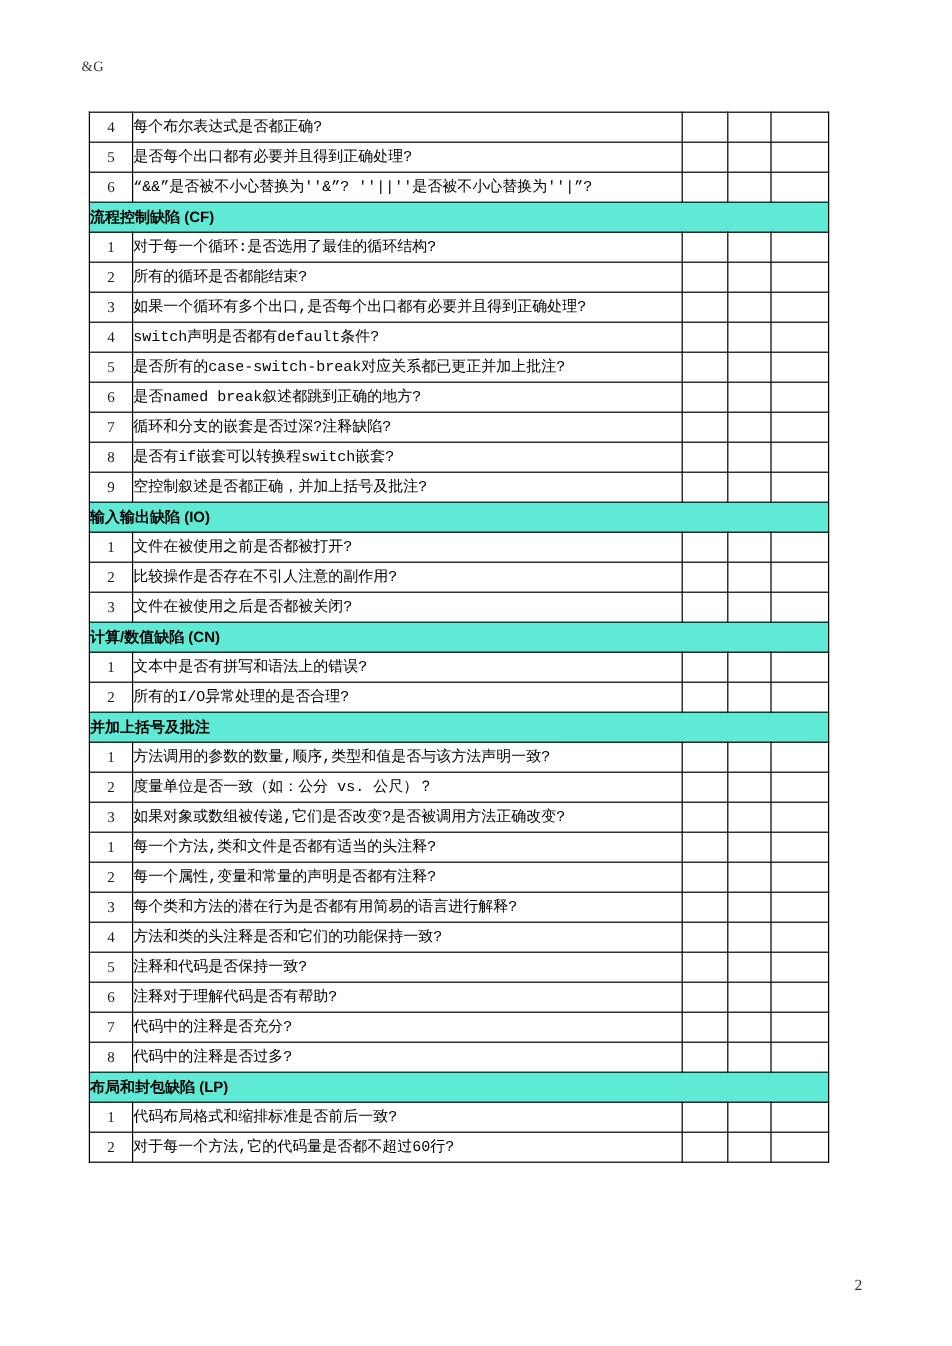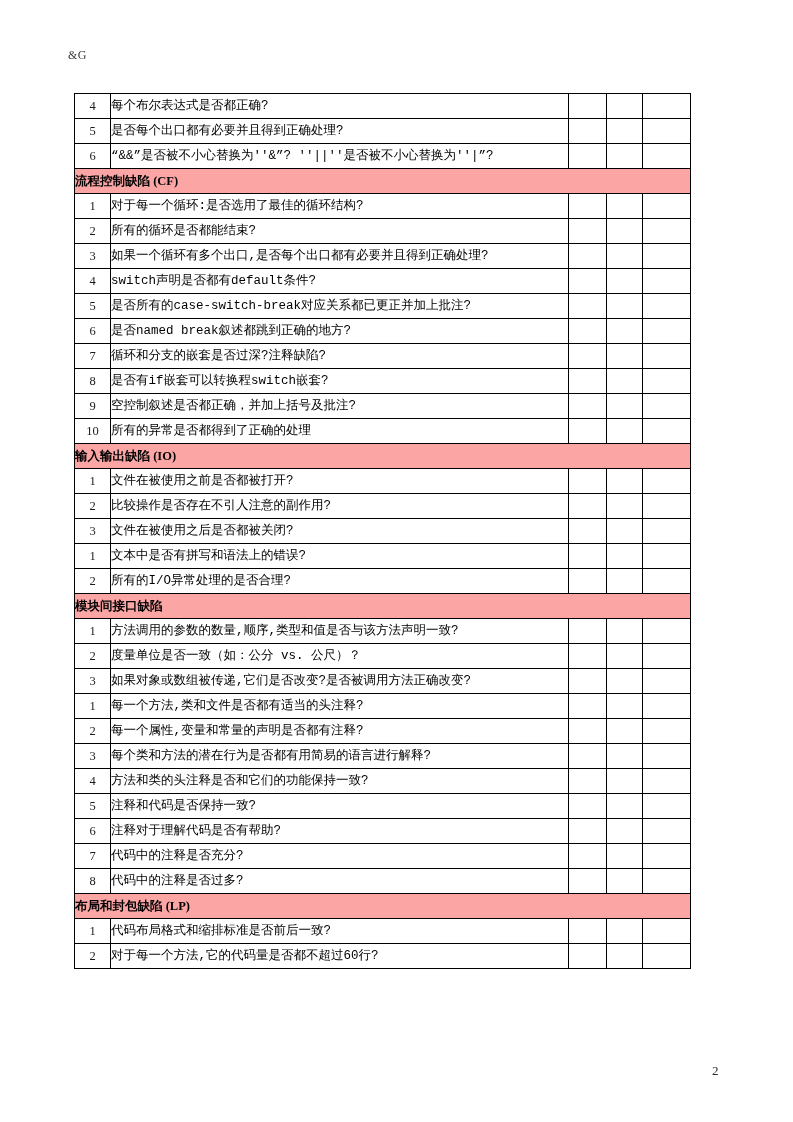--- a/index.html
+++ b/index.html
@@ -72,23 +72,23 @@
     white-space: nowrap;
     overflow: hidden;
     color: #000000;
   }
 
   td.chk-cell {
     background: #ffffff;
   }
 
   tr.section-row td {
-    background: #fca5a5;
+    background: #5eead4;
     font-weight: bold;
-    font-family: Liberation Serif, serif;
+    font-family: Liberation Sans, sans-serif;
     font-size: 12.5px;
     padding-left: 3px;
     border-left: 1px solid #ffff99;
     border-right: 1px solid #ffff99;
     border-top: 1px solid #000000;
     border-bottom: 1px solid #000000;
     height: 24px;
   }
 
   #page-number {
@@ -196,27 +196,20 @@
           <td class="chk-cell"></td>
           <td class="chk-cell"></td>
         </tr>
         <tr>
           <td class="num-cell">9</td>
           <td class="text-cell">空控制叙述是否都正确，并加上括号及批注?</td>
           <td class="chk-cell"></td>
           <td class="chk-cell"></td>
           <td class="chk-cell"></td>
         </tr>
-        <tr>
-          <td class="num-cell">10</td>
-          <td class="text-cell">所有的异常是否都得到了正确的处理</td>
-          <td class="chk-cell"></td>
-          <td class="chk-cell"></td>
-          <td class="chk-cell"></td>
-        </tr>
         <tr class="section-row">
           <td colspan="5">输入输出缺陷 (IO)</td>
         </tr>
         <tr>
           <td class="num-cell">1</td>
           <td class="text-cell">文件在被使用之前是否都被打开?</td>
           <td class="chk-cell"></td>
           <td class="chk-cell"></td>
           <td class="chk-cell"></td>
         </tr>
@@ -227,36 +220,39 @@
           <td class="chk-cell"></td>
           <td class="chk-cell"></td>
         </tr>
         <tr>
           <td class="num-cell">3</td>
           <td class="text-cell">文件在被使用之后是否都被关闭?</td>
           <td class="chk-cell"></td>
           <td class="chk-cell"></td>
           <td class="chk-cell"></td>
         </tr>
+        <tr class="section-row">
+          <td colspan="5">计算/数值缺陷 (CN)</td>
+        </tr>
         <tr>
           <td class="num-cell">1</td>
           <td class="text-cell">文本中是否有拼写和语法上的错误?</td>
           <td class="chk-cell"></td>
           <td class="chk-cell"></td>
           <td class="chk-cell"></td>
         </tr>
         <tr>
           <td class="num-cell">2</td>
           <td class="text-cell">所有的I/O异常处理的是否合理?</td>
           <td class="chk-cell"></td>
           <td class="chk-cell"></td>
           <td class="chk-cell"></td>
         </tr>
         <tr class="section-row">
-          <td colspan="5">模块间接口缺陷</td>
+          <td colspan="5">并加上括号及批注</td>
         </tr>
         <tr>
           <td class="num-cell">1</td>
           <td class="text-cell">方法调用的参数的数量,顺序,类型和值是否与该方法声明一致?</td>
           <td class="chk-cell"></td>
           <td class="chk-cell"></td>
           <td class="chk-cell"></td>
         </tr>
         <tr>
           <td class="num-cell">2</td>

